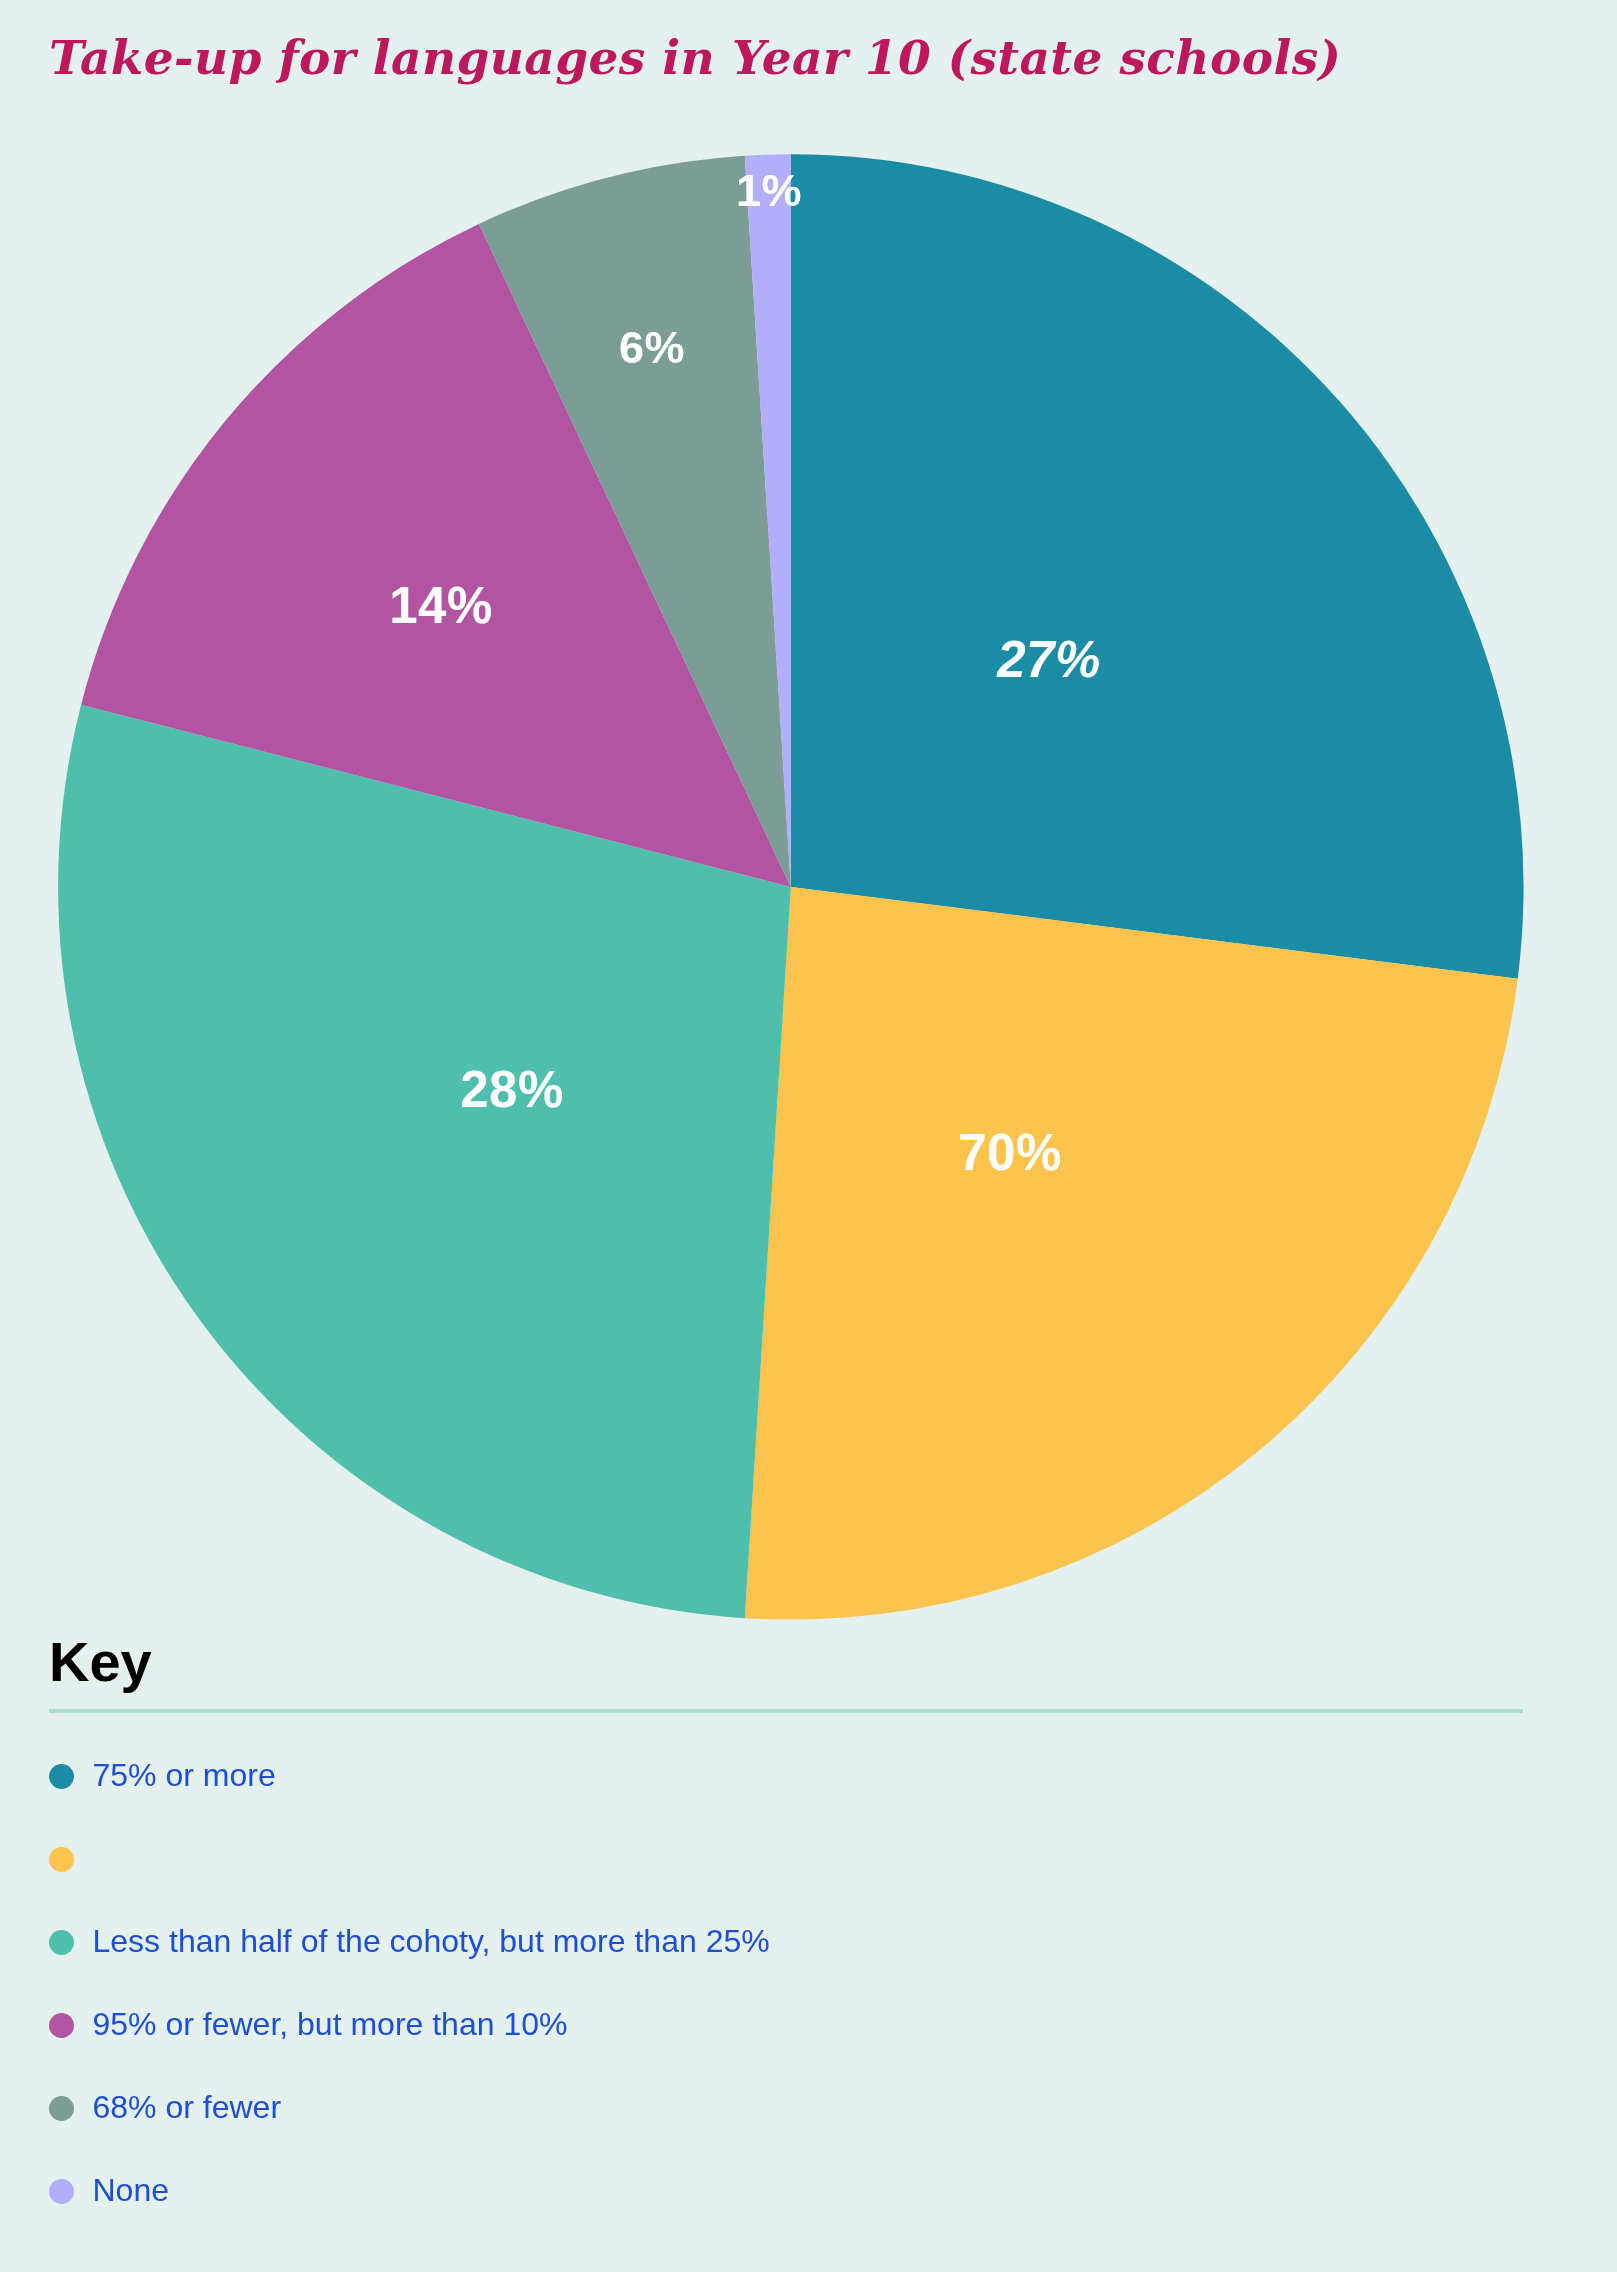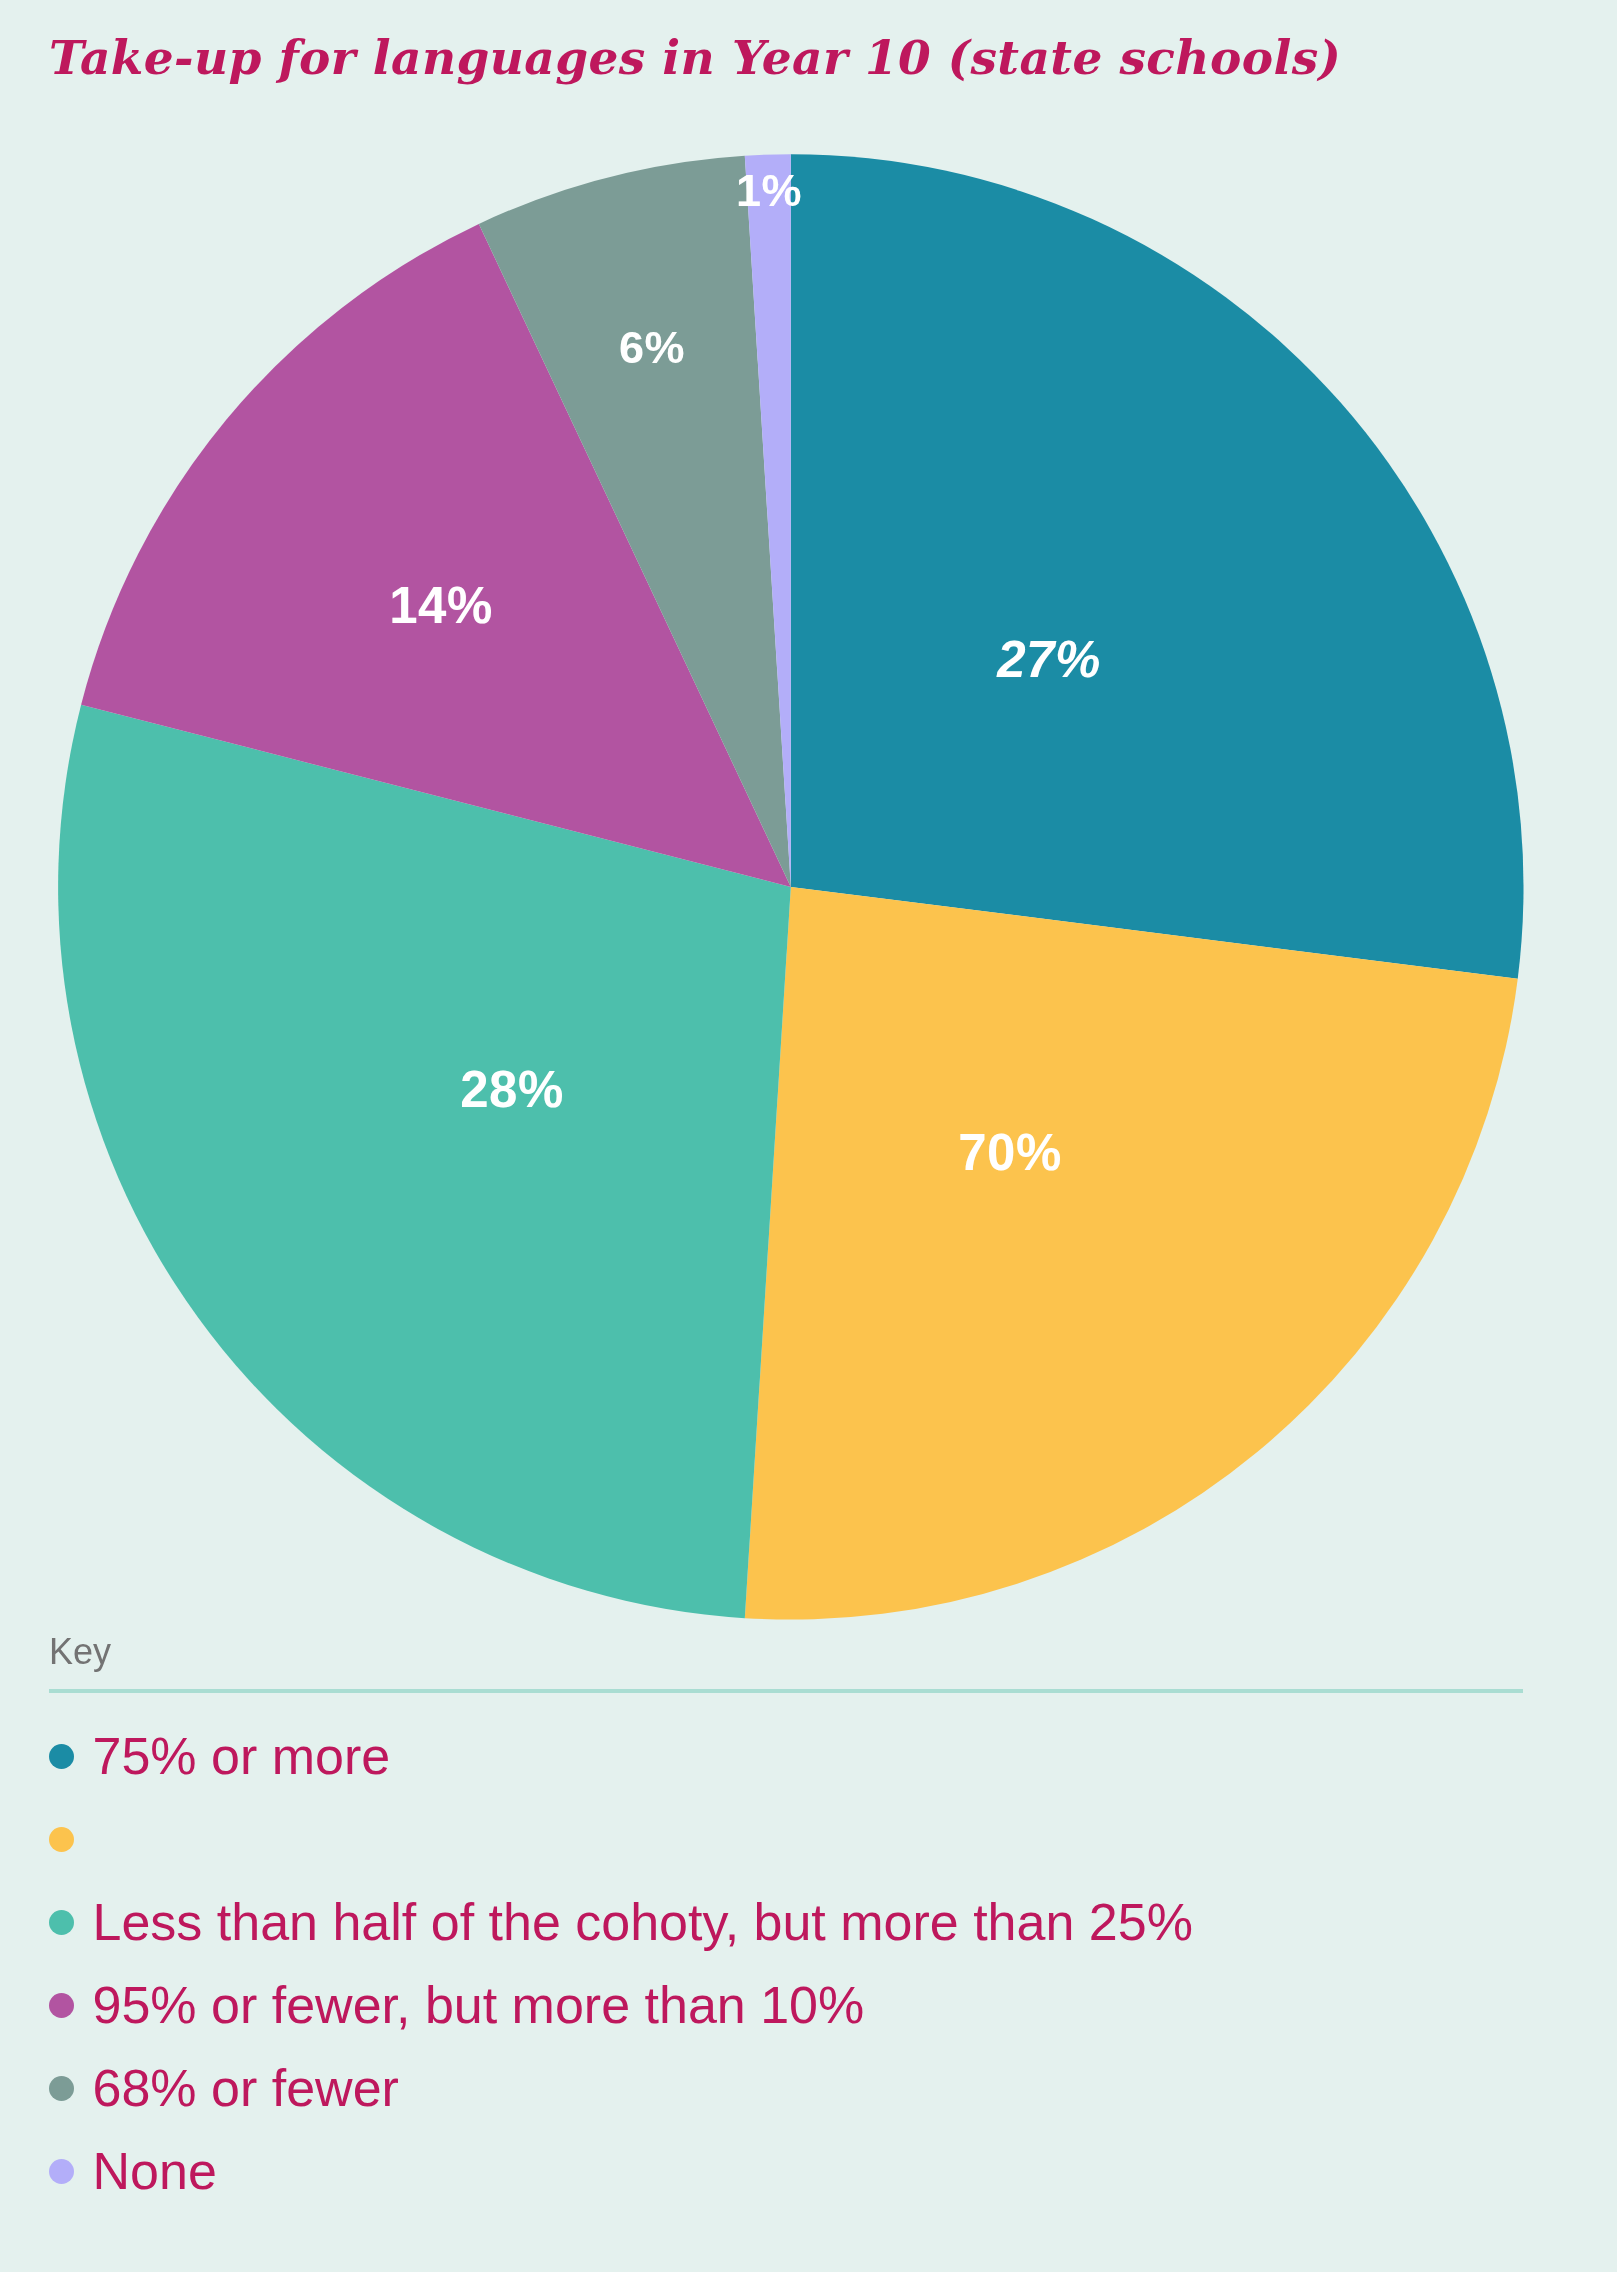--- a/index.html
+++ b/index.html
@@ -67,23 +67,23 @@
 
   
   .key-block {
     position: absolute;
     left: 49px;
     top: 1634px;
     width: 1520px;
   }
   .key-heading {
     font-family: "Liberation Sans", sans-serif;
-    font-weight: 400;
-    font-size: 36px;
-    color: #737373;
+    font-weight: 700;
+    font-size: 56px;
+    color: #000000;
     letter-spacing: 0px;
     line-height: 1;
     margin: 0 0 18.5px 0;
   }
   .key-rule {
     width: 1474px;
     height: 4.2px;
     background: #a9ddd2;
     margin: 0 0 39px 0;
   }
@@ -100,22 +100,22 @@
   }
   .legend-dot {
     width: 25px;
     height: 25px;
     border-radius: 50%;
     flex: 0 0 auto;
   }
   .legend-text {
     font-family: "Liberation Sans", sans-serif;
     font-weight: 400;
-    font-size: 52px;
-    color: #be185d;
+    font-size: 32px;
+    color: #1d4ed8;
     line-height: 1.05;
     white-space: nowrap;
   }
 </style>
 </head>
 <body>
 
 <div class="page">
 
   <div class="chart-title">Take-up for languages in Year 10 (state schools)</div>

